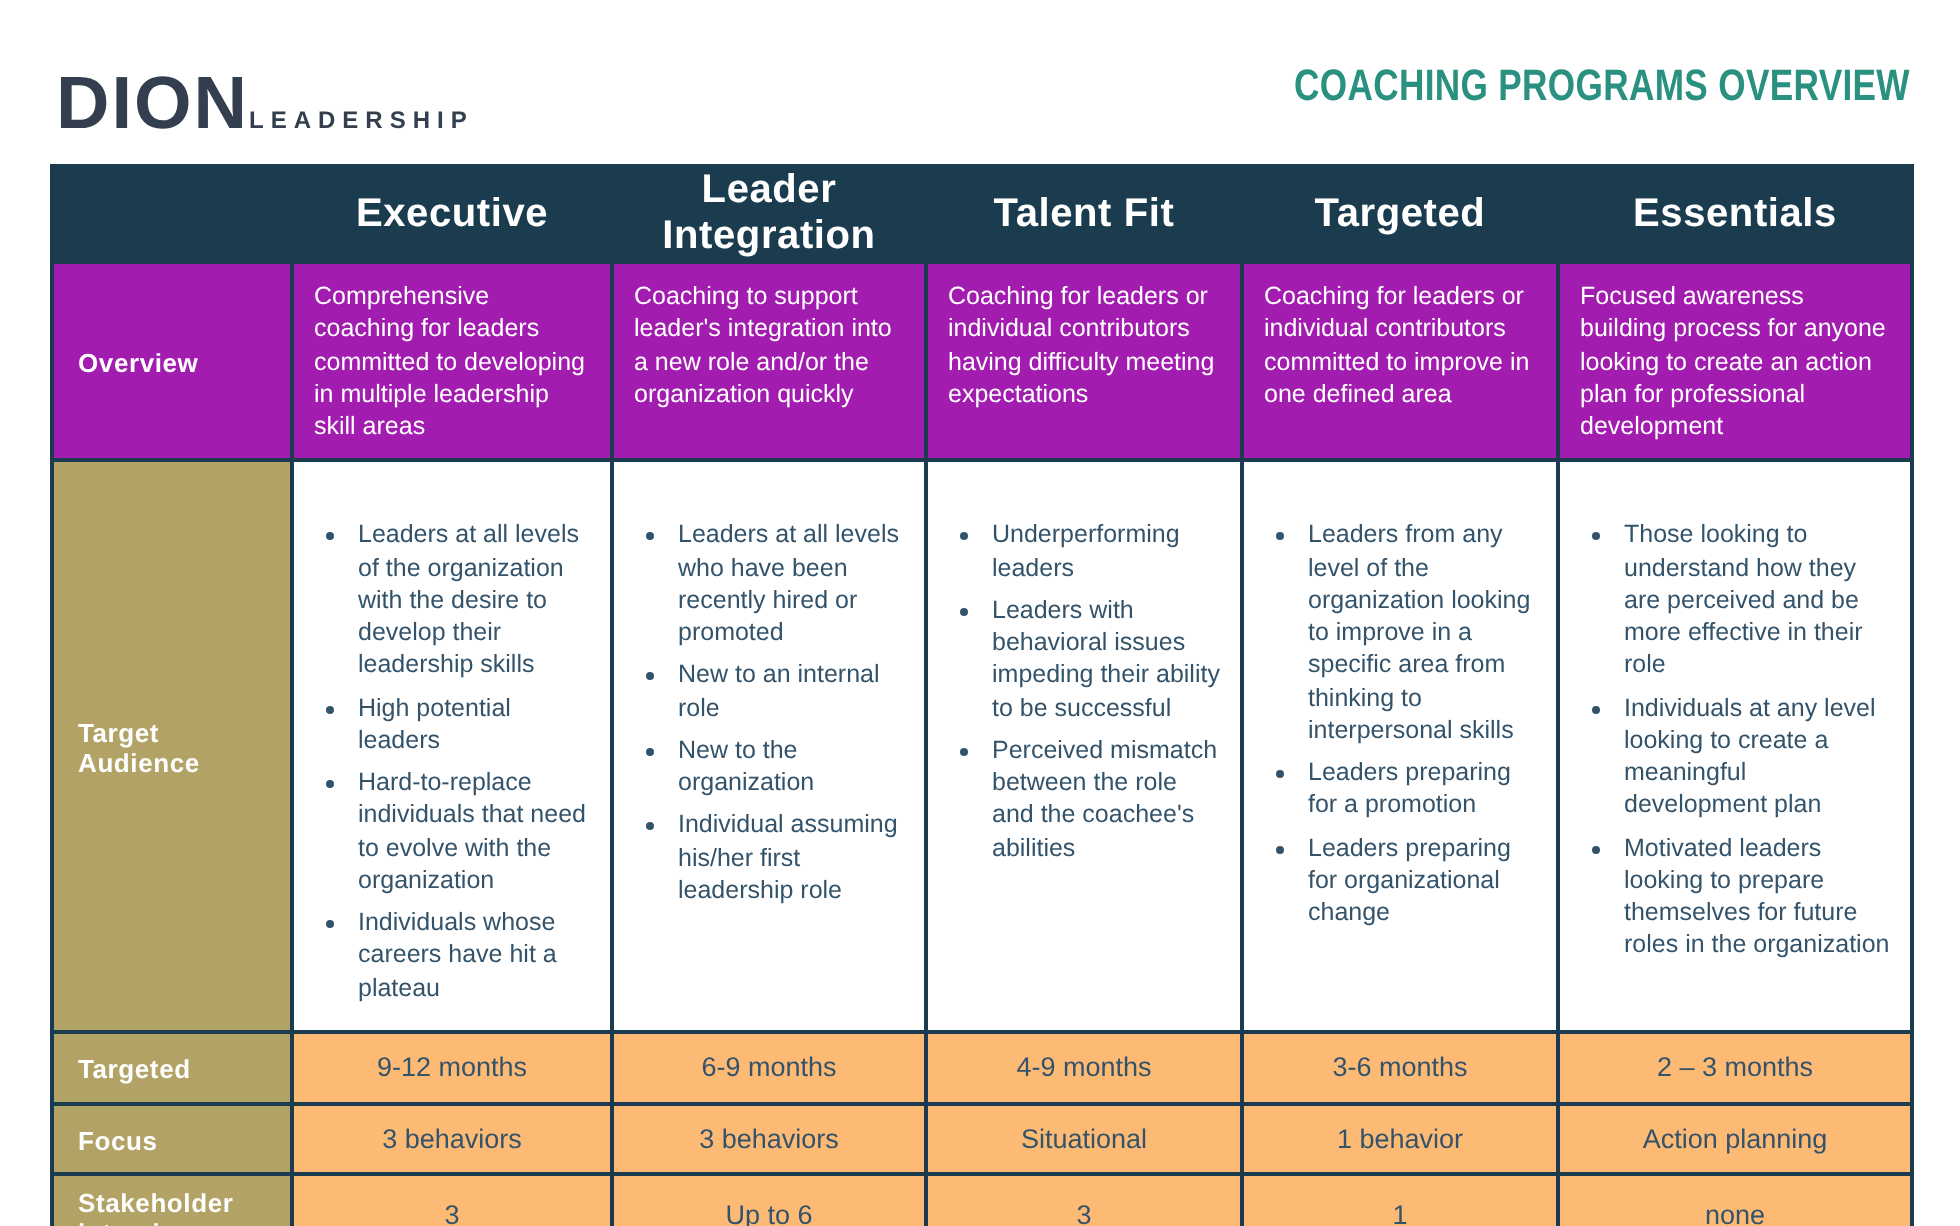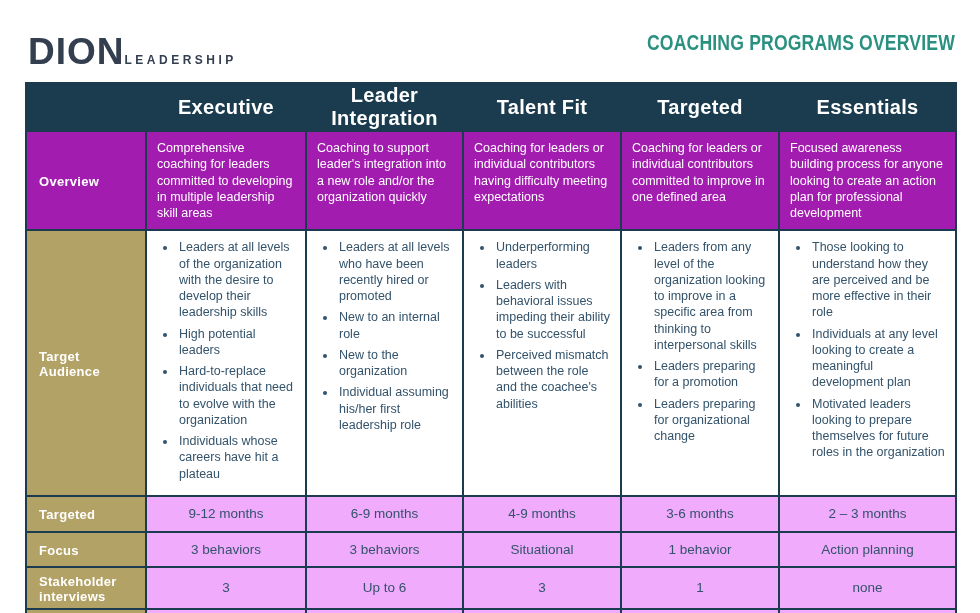--- a/index.html
+++ b/index.html
@@ -82,32 +82,32 @@
     line-height: 1.3;
     padding: 8px 10px;
     height: 88px;
   }
   .row-target .row-label { background: #b3a266; }
   .row-target td {
     background: #ffffff;
     color: #33536b;
     font-size: 12.5px;
     line-height: 1.3;
-    padding: 8px 8px 8px 6px;
+    padding: 28px 8px 8px 6px;
     height: 220px;
     margin-left: 20px;
   }
   .row-target ul {
     list-style: disc outside;
     padding-left: 24px;
   }
   .row-target li { margin-bottom: 5px; padding-left: 2px; }
   .row-simple .row-label { background: #b3a266; }
   .row-simple td {
-    background: #f0abfc;
+    background: #fdba74;
     color: #33536b;
     font-size: 13.5px;
     text-align: center;
     vertical-align: middle;
   }
   .row-h36 td, .row-h36 .row-label { height: 36px; }
   .row-h35 td, .row-h35 .row-label { height: 35px; }
   .row-h42 td, .row-h42 .row-label { height: 42px; }
   .row-h38 td, .row-h38 .row-label { height: 38px; }
 </style>

